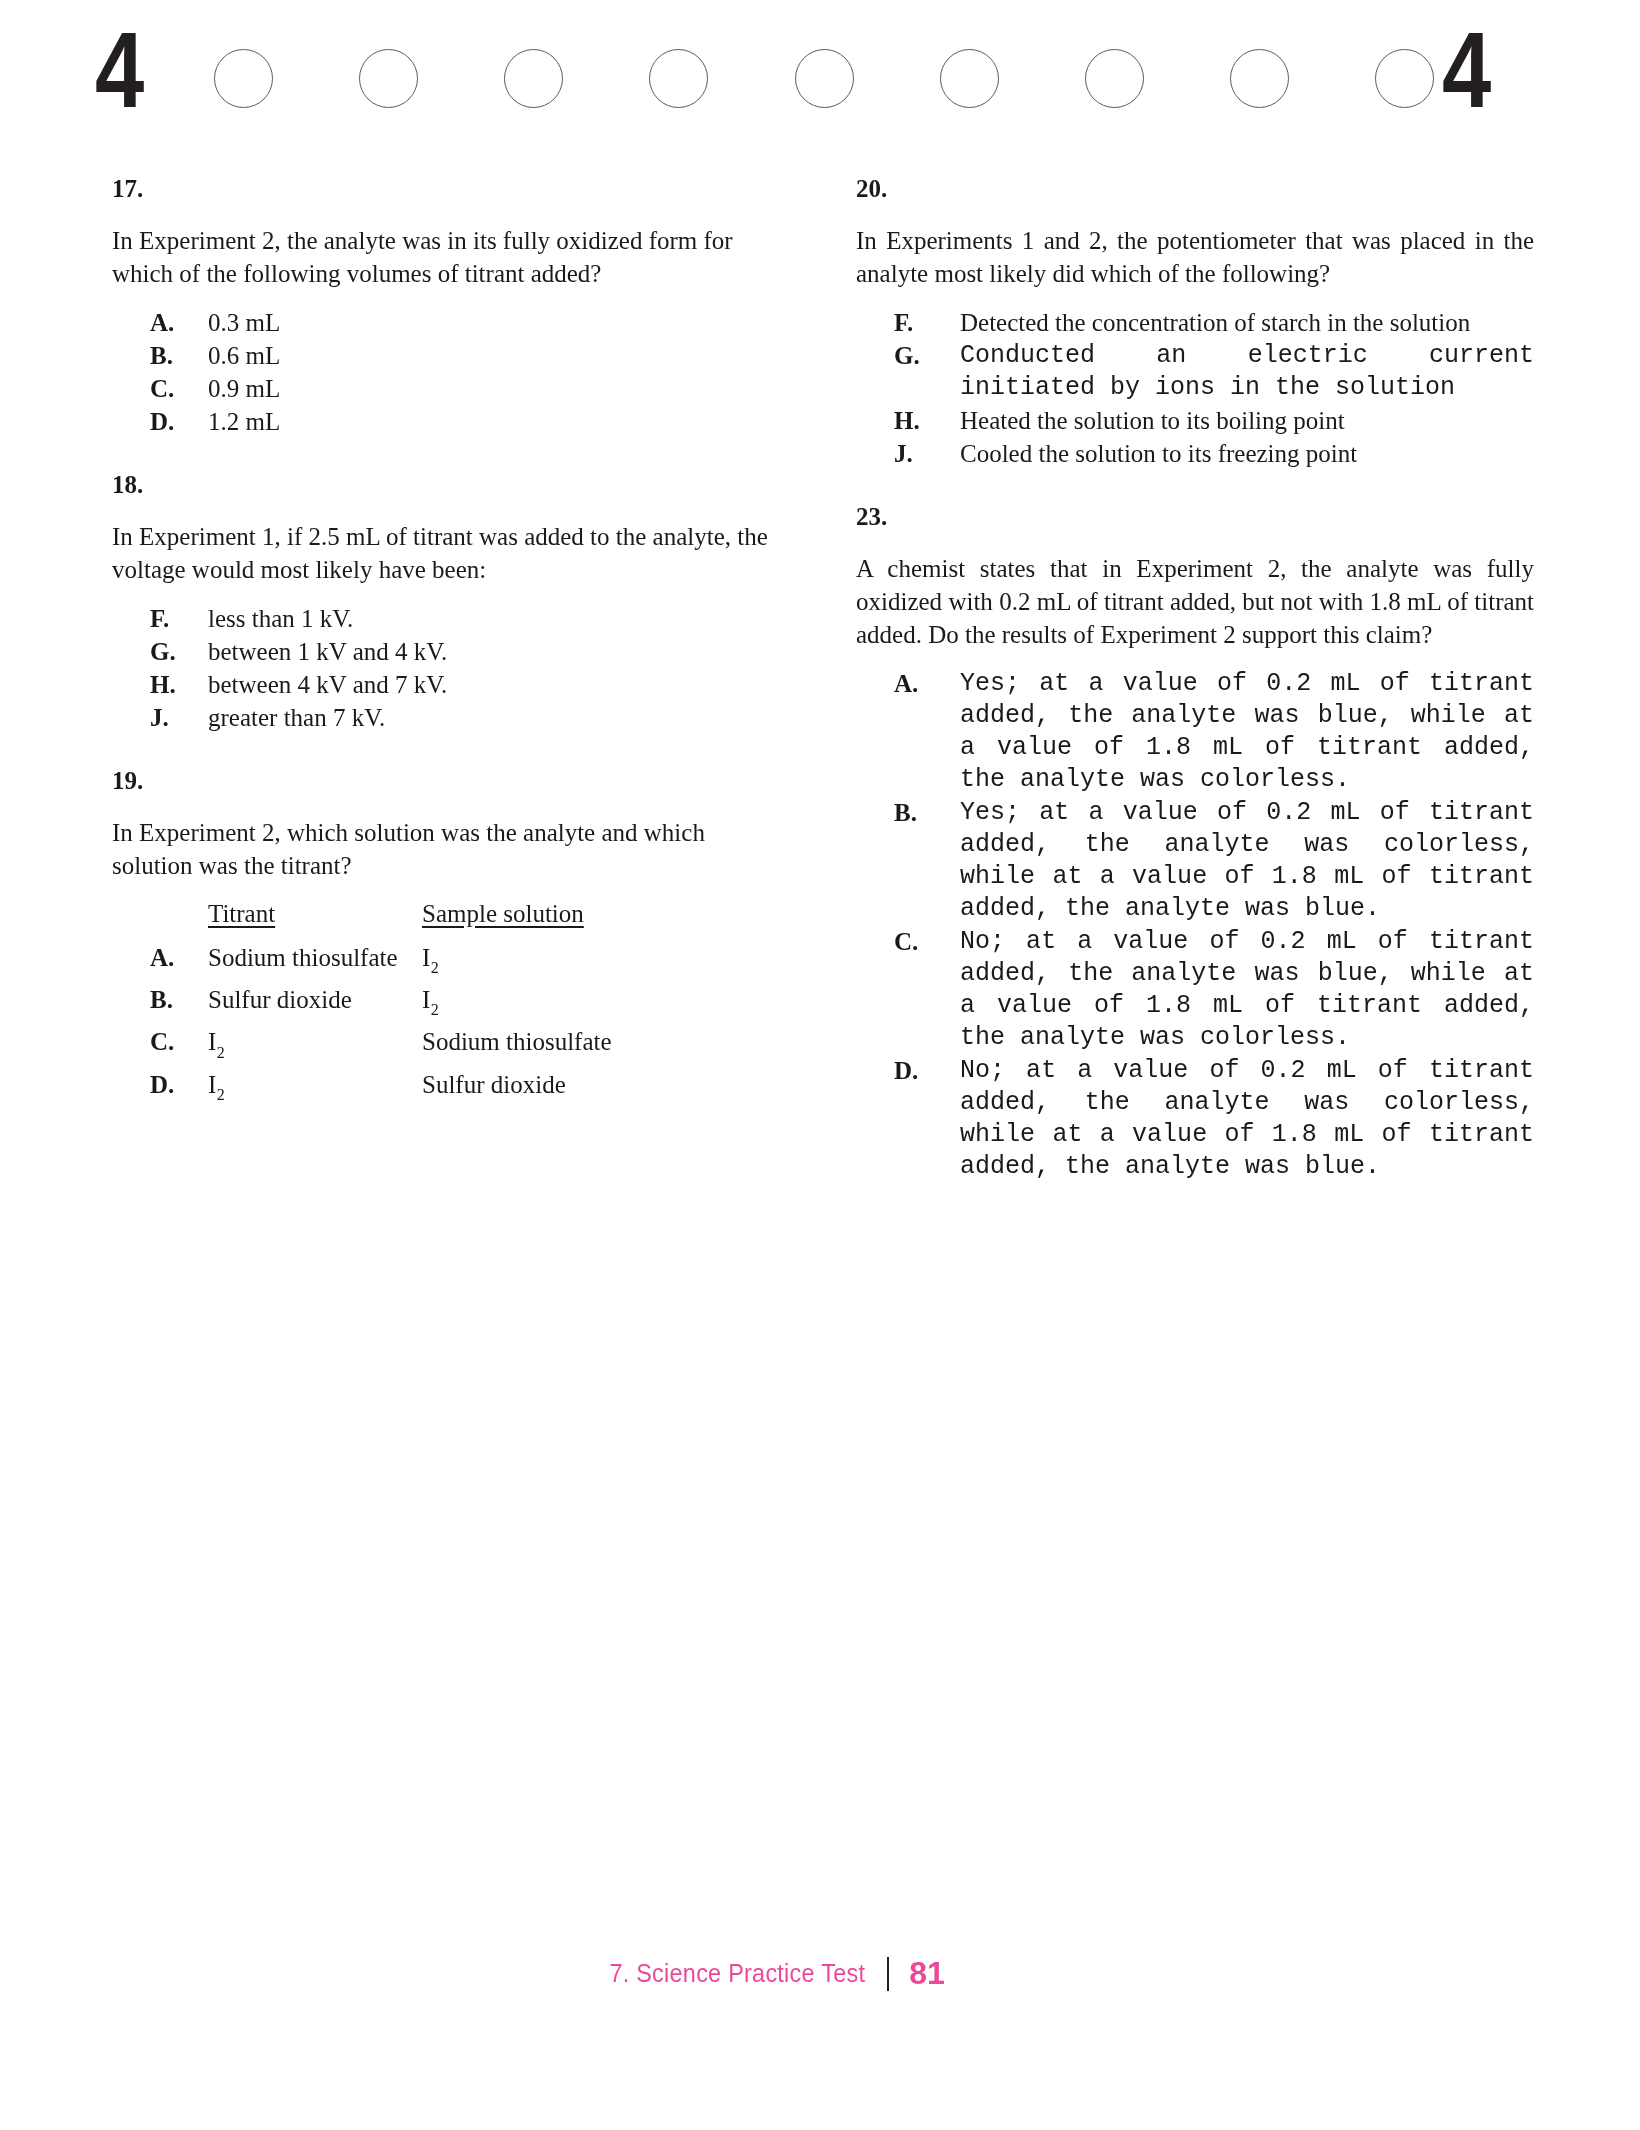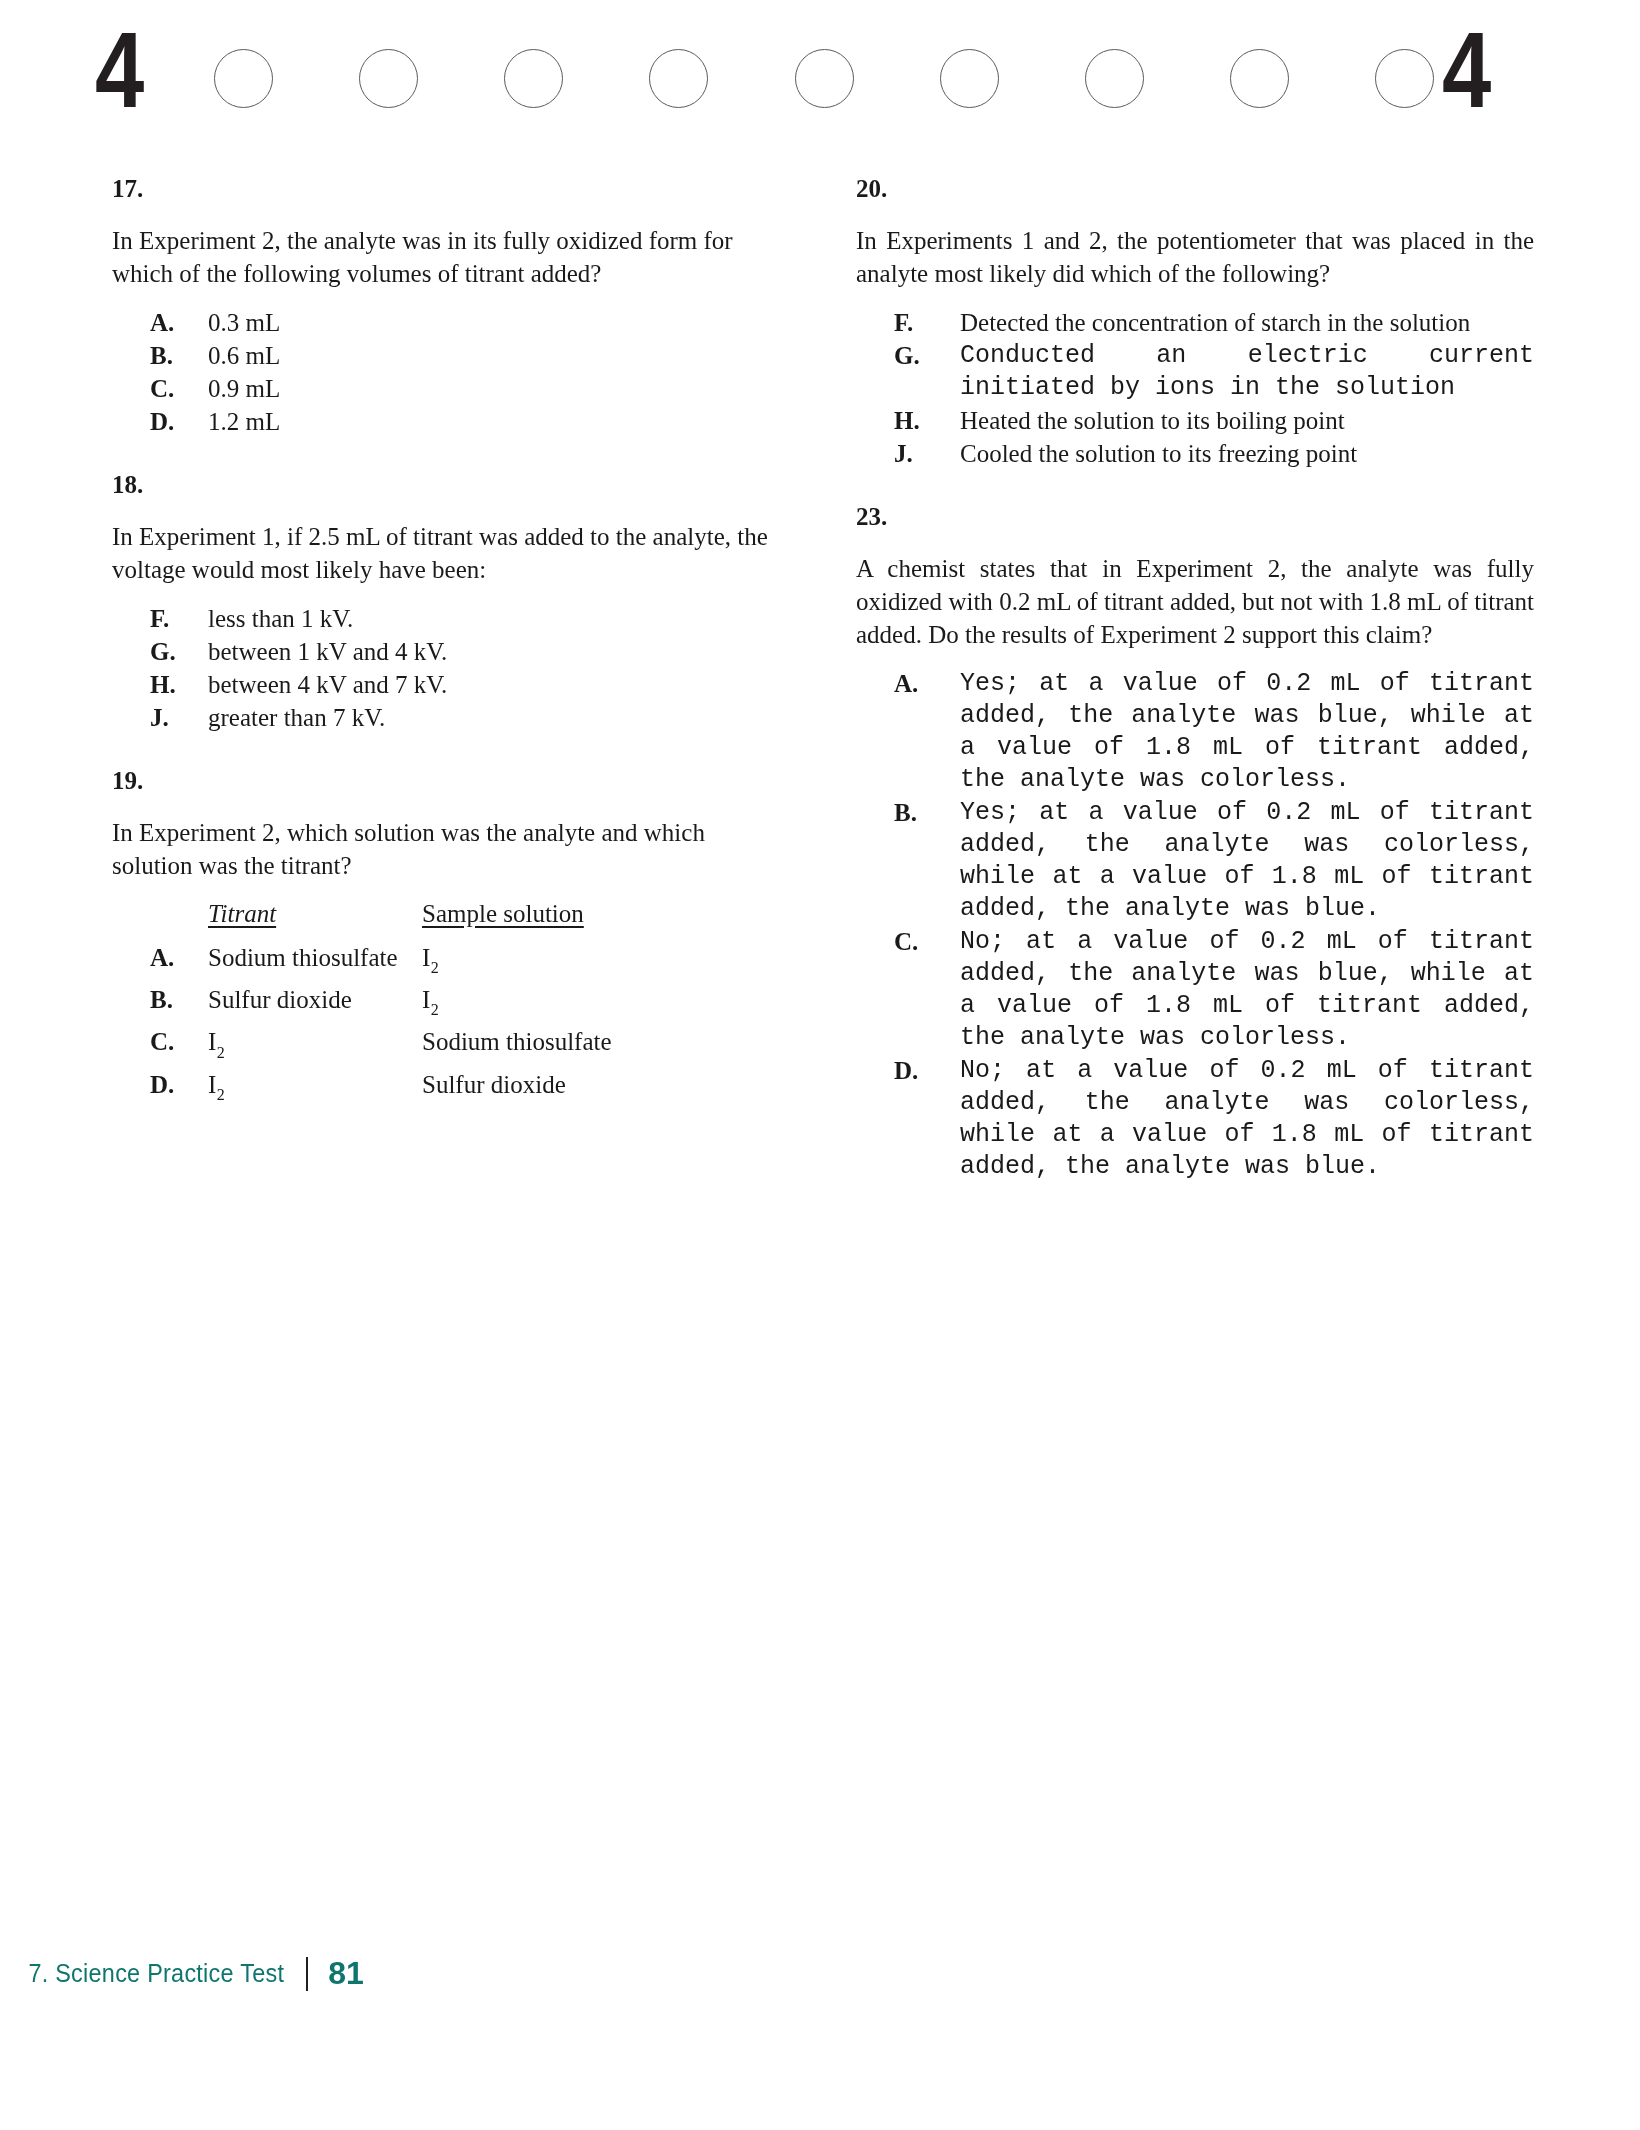--- a/index.html
+++ b/index.html
@@ -134,21 +134,21 @@
     display: flex;
     margin-bottom: 12px;
   }
   .matrix-head .mh-spacer { width: 58px; flex: 0 0 58px; }
   .mh-cell {
     font-size: 25px;
     line-height: 32px;
     text-decoration: underline;
     text-underline-offset: 4px;
   }
-  .mh-cell.c1 { width: 214px; flex: 0 0 214px; font-style: italic; }
+  .mh-cell.c1 { width: 214px; flex: 0 0 214px; }
   .mh-cell.c2 { flex: 1 1 auto; }
 
   .matrix-row {
     display: flex;
     align-items: flex-start;
   }
   .matrix-row .mr-letter {
     font-weight: bold;
     font-size: 25px;
     line-height: 32px;
@@ -167,24 +167,24 @@
     padding-left: 0.5px;
   }
 
   
   .footer {
     position: absolute;
     left: 0;
     top: 1955px;
     width: 1526px;
     display: flex;
-    justify-content: flex-start;
+    justify-content: center;
     align-items: center;
     font-family: "Liberation Sans", "DejaVu Sans", sans-serif;
-    color: #0f766e;
+    color: #ec4899;
   }
   .footer-label {
     font-size: 26px;
     letter-spacing: 0.3px;
     transform: scaleX(0.90);
     transform-origin: right center;
   }
   .footer-rule {
     width: 2px;
     height: 34px;

